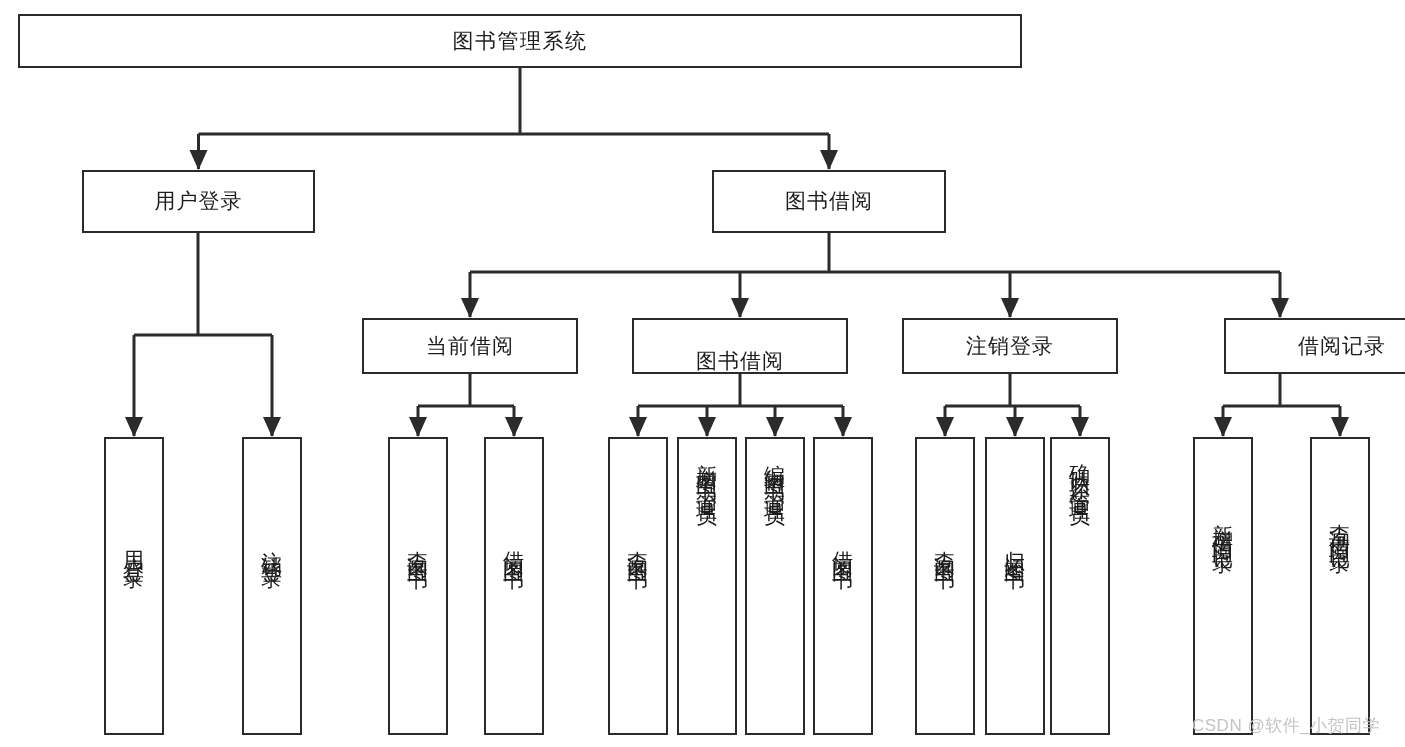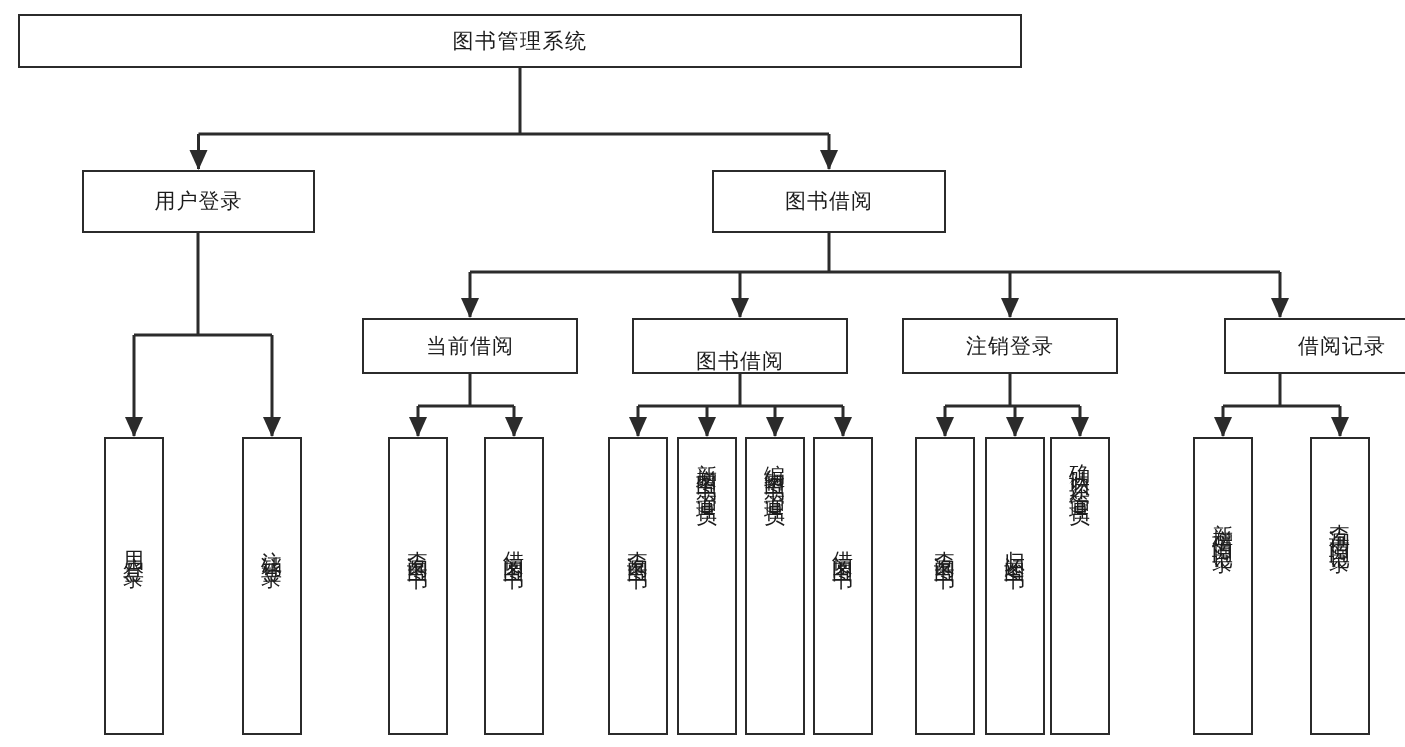--- a/index.html
+++ b/index.html
@@ -133,13 +133,14 @@
       <div class="node v" style="left: 1050px; top: 437px; width: 60px; height: 298px;">
         <span class="label" style="margin-top: 8px;">确认归还（管理员）</span>
       </div>
       <div class="node v" style="left: 1193px; top: 437px; width: 60px; height: 298px;">
         <span class="label" style="margin-top: 68px;">新增借阅记录</span>
       </div>
       <div class="node v" style="left: 1310px; top: 437px; width: 60px; height: 298px;">
         <span class="label" style="margin-top: 68px;">查询借阅记录</span>
       </div>
     </div>
+  <div class="watermark" style="left:1192px;top:714px;">CSDN @软件_小贺同学</div>
 </div>
 
 </body></html>

